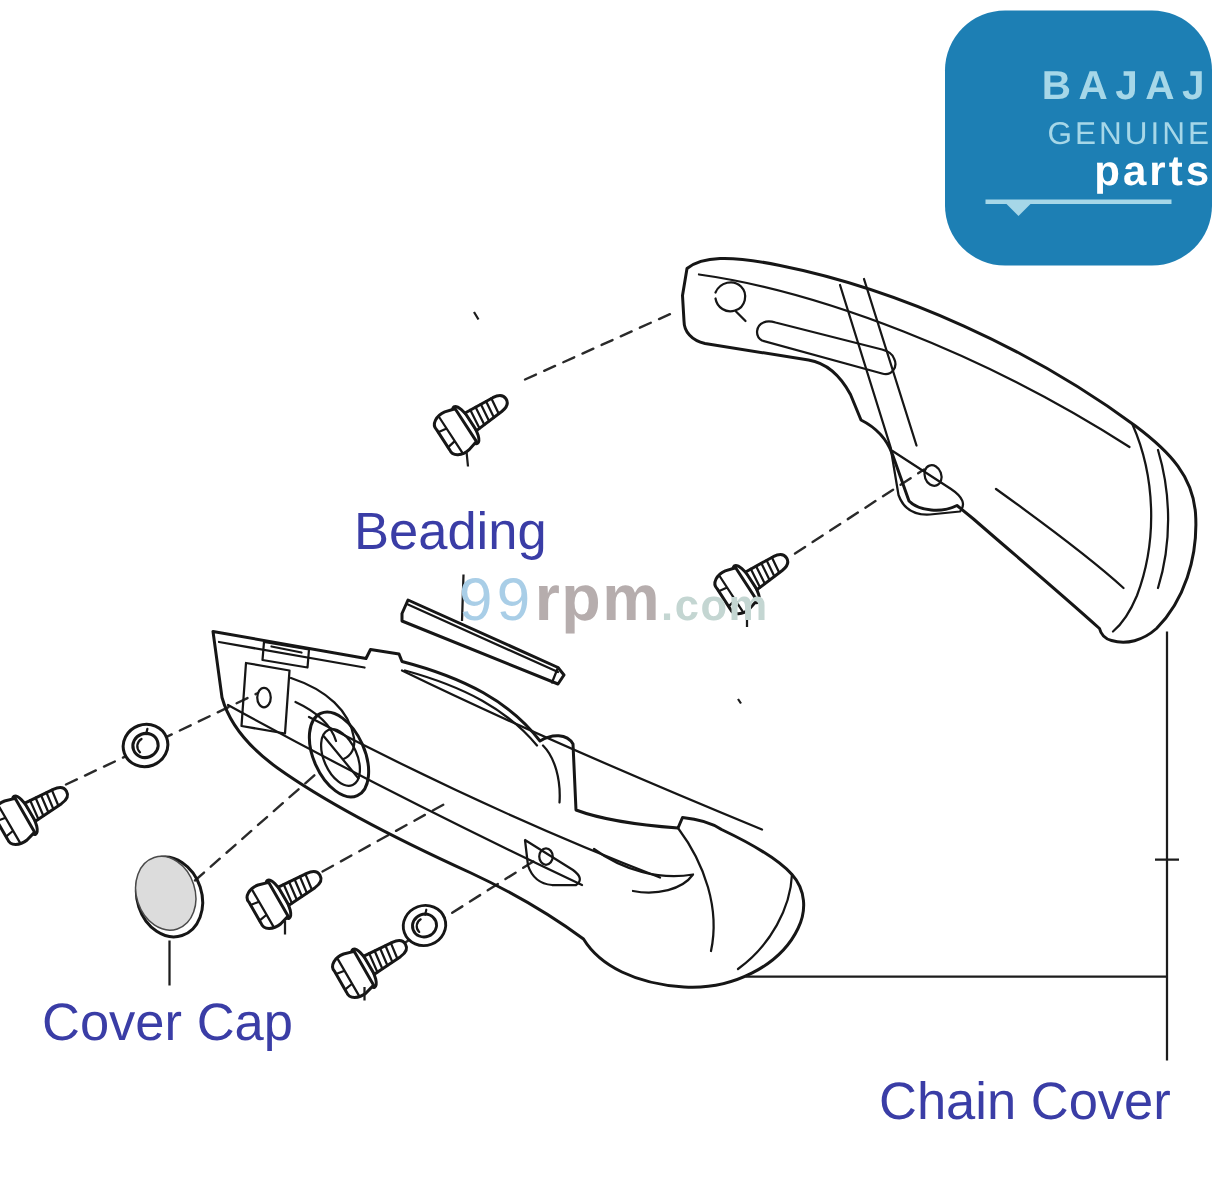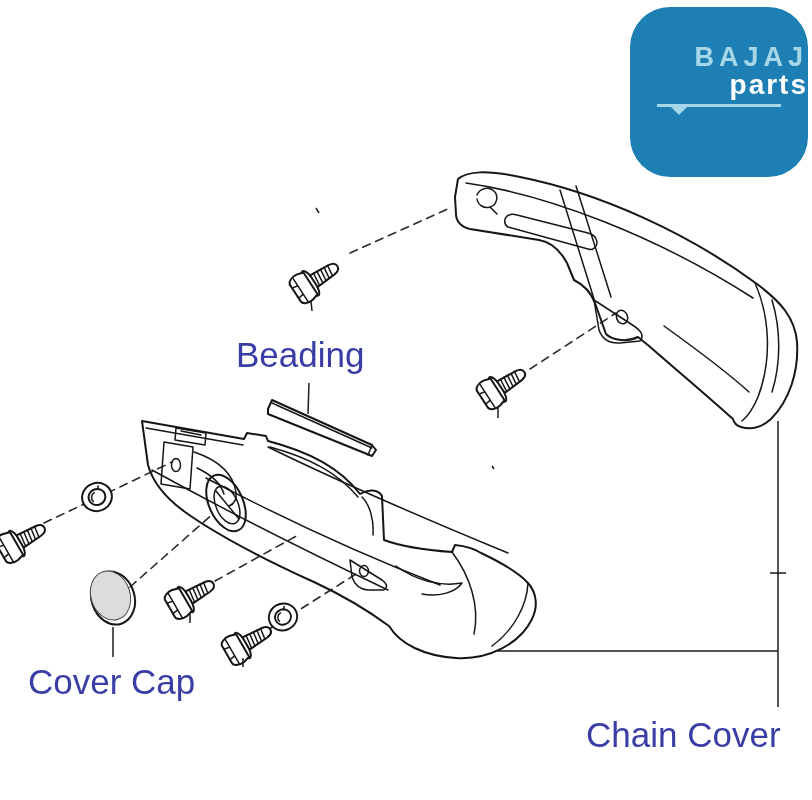--- a/index.html
+++ b/index.html
@@ -139,26 +139,30 @@
 
     <g>
       <path class="leader" d="M 309 383 L 308 414"></path>
       <path class="leader" d="M 113 627 L 113 657"></path>
       <path class="leader" d="M 497 651 L 778 651 M 778 421 L 778 707 M 770 573 L 786 573"></path>
       <path class="leader" d="M 311 301 L 312 311 M 498 408 L 498 418 M 190 614 L 190 623 M 243 658 L 243 667"></path>
       <path class="leader" d="M 316 208 L 319 213 M 492 466 L 494 469"></path>
     </g>
   </svg>
 
+  <div id="watermark">
+    <span class="wm-99">99</span><span class="wm-rpm">rpm</span><span class="wm-com">.com</span>
+  </div>
 
   <div id="label-beading" class="part-label">Beading</div>
   <div id="label-rubber-cap" class="part-label">Cover Cap</div>
   <div id="label-chain-cover" class="part-label">Chain Cover</div>
 
   <div id="logo">
     <div class="logo-brand">BAJAJ</div>
+    <div class="logo-genuine">GENUINE</div>
     <div class="logo-parts">parts</div>
     <div class="logo-rule">
       <span class="logo-arrow"></span>
     </div>
   </div>
 
 </div>
 
 </body></html>

